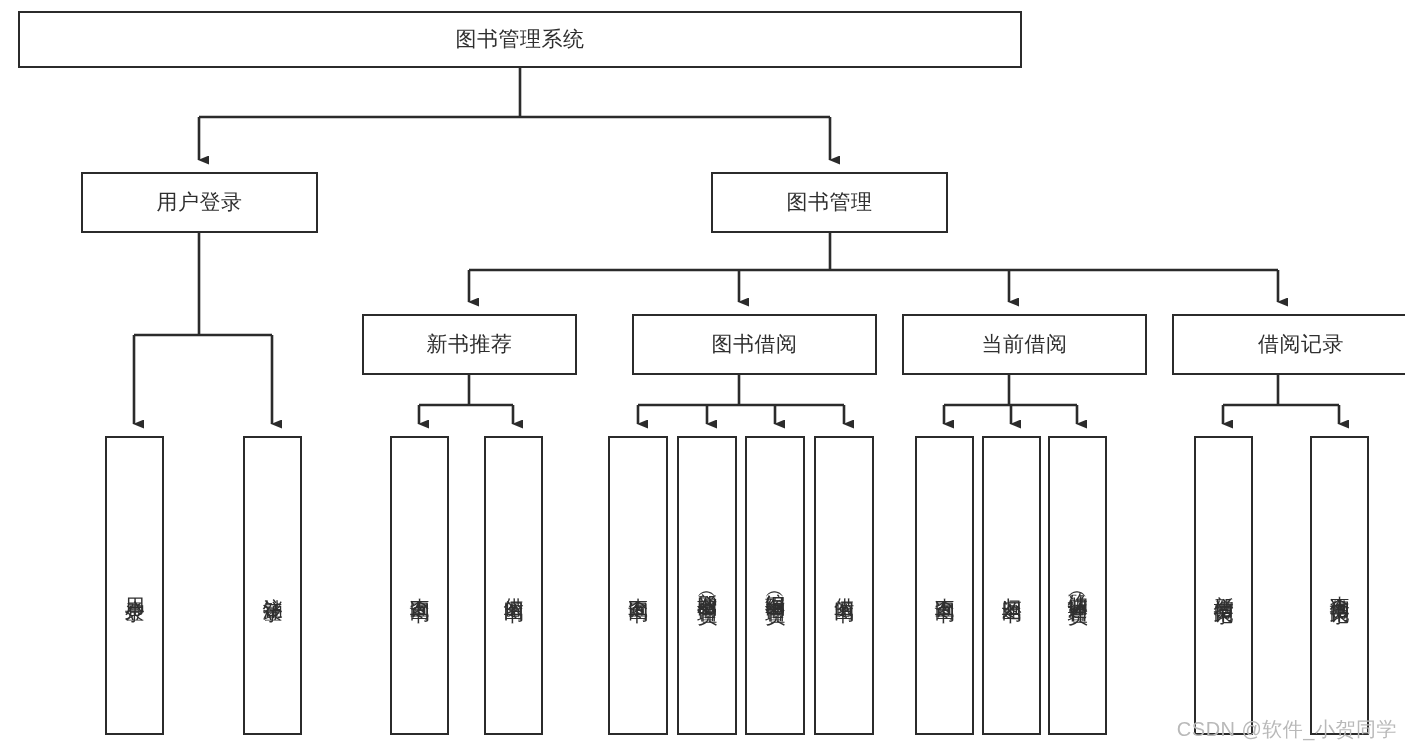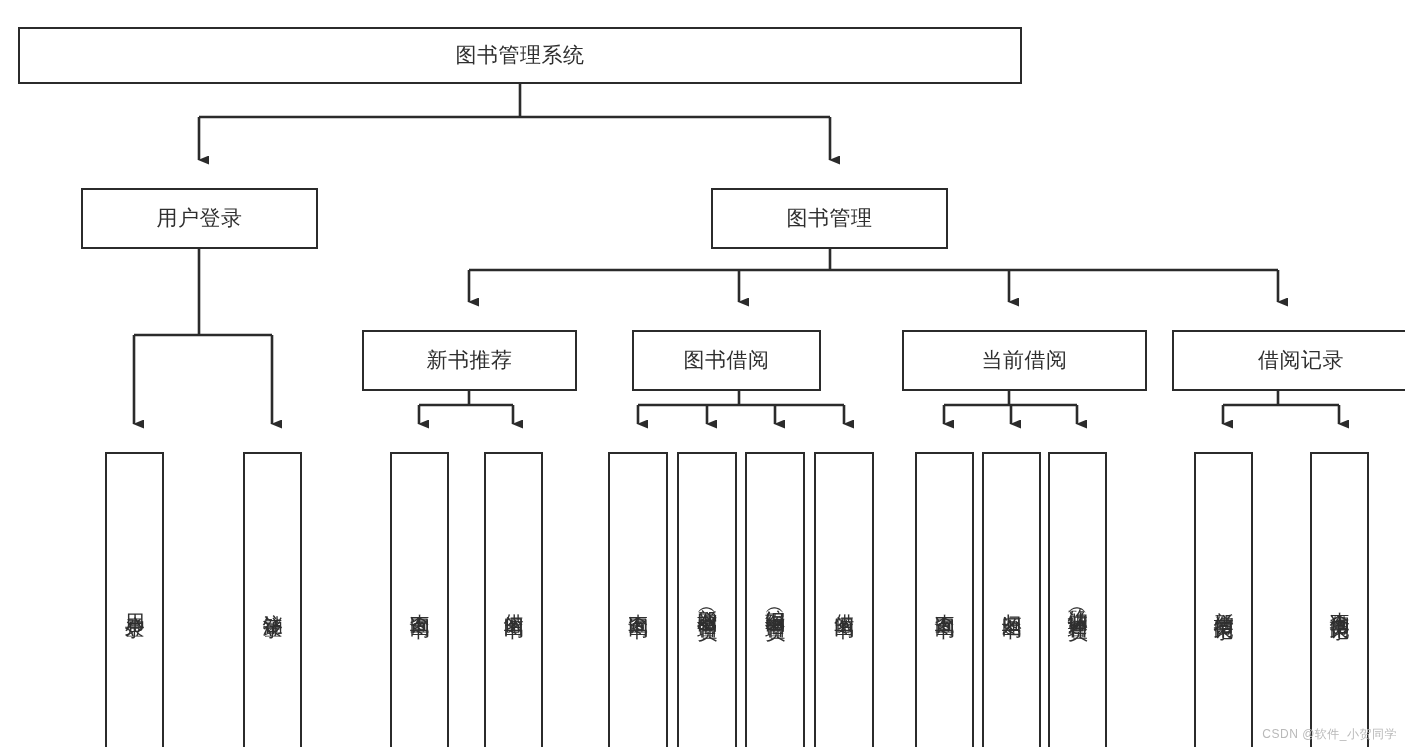--- a/index.html
+++ b/index.html
@@ -29,21 +29,20 @@
   .node {
     position: absolute;
     box-sizing: border-box;
     background: #ffffff;
     border: 2px solid #2b2b2b;
     display: flex;
     align-items: center;
     justify-content: center;
     color: #2f2f2f;
     line-height: 1.18;
-    margin-top: 16px;
   }
   .node.horizontal {
     font-size: 21px;
     letter-spacing: 0.5px;
     text-align: center;
   }
   .node.vertical {
     font-size: 20px;
     writing-mode: vertical-rl;
     text-orientation: upright;
@@ -57,21 +56,21 @@
     display: block;
   }
   .node.vertical .node-label {
     writing-mode: vertical-rl;
     text-orientation: upright;
   }
   #watermark {
     position: absolute;
     right: 8px;
     bottom: 4px;
-    font-size: 12px;
+    font-size: 20px;
     color: #b9b9b9;
     letter-spacing: 0.5px;
     white-space: nowrap;
     pointer-events: none;
   }
 </style>
 </head>
 <body>
 
 <div id="diagram-root">
@@ -135,21 +134,21 @@
   </div>
 
   <div class="node horizontal" style="left:362px; top:314px; width:215px; height:61px;">
     <span class="node-label">新书推荐</span>
   </div>
 
   <div class="node horizontal" style="left:711px; top:172px; width:237px; height:61px;">
     <span class="node-label">图书管理</span>
   </div>
 
-  <div class="node horizontal" style="left:632px; top:314px; width:189px; height:61px;">
+  <div class="node horizontal" style="left:632px; top:314px; width:245px; height:61px;">
     <span class="node-label">图书借阅</span>
   </div>
 
   <div class="node horizontal" style="left:902px; top:314px; width:245px; height:61px;">
     <span class="node-label">当前借阅</span>
   </div>
 
   <div class="node horizontal" style="left:1172px; top:314px; width:258px; height:61px;">
     <span class="node-label">借阅记录</span>
   </div>

